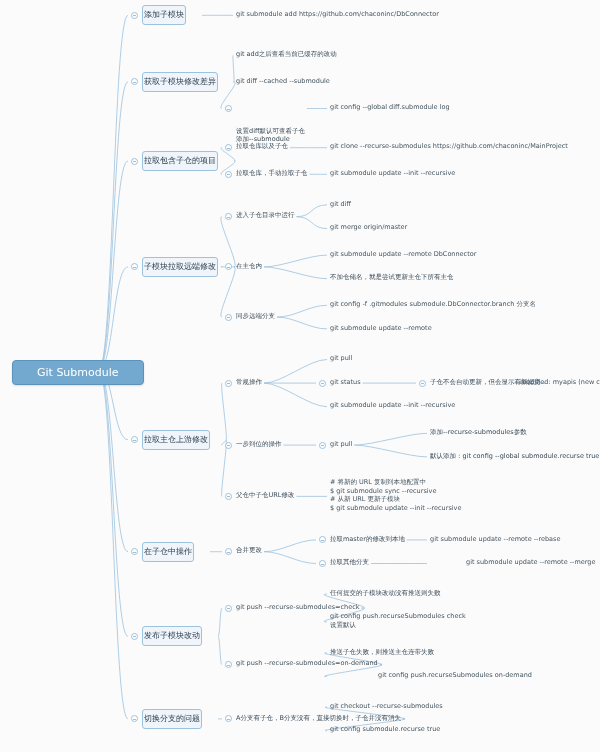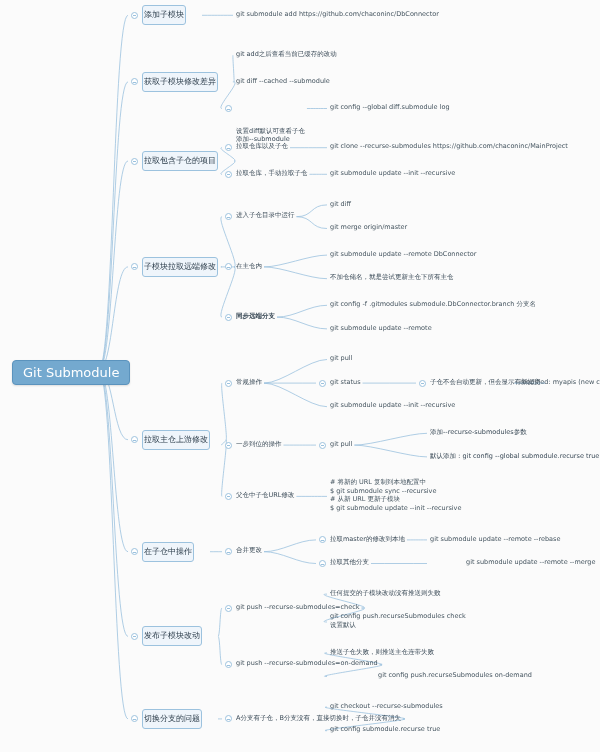--- a/index.html
+++ b/index.html
@@ -9,22 +9,22 @@
     font-family:"DejaVu Sans","Liberation Sans",sans-serif;
     overflow:hidden;position:relative;
   }
   #canvas{position:absolute;inset:0;width:600px;height:752px;}
   svg.links{position:absolute;left:0;top:0;width:600px;height:752px;pointer-events:none;}
   .node{position:absolute;box-sizing:border-box;}
 
   
   .root{
     background:#74a9cf;border:1px solid #5b93bd;border-radius:4px;
-    color:#ffffff;font-size:13px;line-height:11px;
-    padding:6px 10px;white-space:nowrap;
+    color:#ffffff;font-size:11px;line-height:11px;
+    padding:6px 24px;white-space:nowrap;
     box-shadow:0 1px 2px rgba(0,0,0,0.12);
   }
   
   .lvl1{
     background:#eff5fb;border:1px solid #9cc2de;border-radius:3px;
     color:#2b3c4a;font-size:8px;line-height:10px;
     padding:4px 1px;white-space:nowrap;
   }
   
   .plain{
@@ -126,21 +126,21 @@
       <div class="node lvl1" title="子模块拉取远端修改" style="left: 142px; top: 256.9px;">子模块拉取远端修改</div>
       <div class="toggle" style="left: 131px; top: 263.4px;"></div>
       <div class="node plain" title="进入子仓目录中运行" style="left: 236px; top: 211.4px; font-size: 6.5px;">进入子仓目录中运行</div>
       <div class="toggle" style="left: 225px; top: 213.2px;"></div>
       <div class="node plain code" title="git fetch" style="left: 330px; top: 199.6px; font-size: 6.5px;">git diff</div>
       <div class="node plain code" title="git merge origin/master" style="left: 330px; top: 223.2px; font-size: 6.5px;">git merge origin/master</div>
       <div class="node plain" title="在主仓内" style="left: 236px; top: 261.6px; font-size: 6.5px;">在主仓内</div>
       <div class="toggle" style="left: 225px; top: 263.4px;"></div>
       <div class="node plain code" title="git submodule update --remote DbConnector" style="left: 330px; top: 249.8px; font-size: 6.5px;">git submodule update --remote DbConnector</div>
       <div class="node plain" title="不加仓储名，就是尝试更新主仓下所有主仓" style="left: 330px; top: 273.4px; font-size: 6.5px;">不加仓储名，就是尝试更新主仓下所有主仓</div>
-      <div class="node plain" title="同步远端分支" style="left: 236px; top: 311.8px; font-size: 6.5px; font-weight: bold;">同步远端分支</div>
+      <div class="node plain" title="同步远端分支" style="left: 236px; top: 311.8px; font-size: 6.5px;">同步远端分支</div>
       <div class="toggle" style="left: 225px; top: 313.6px;"></div>
       <div class="node plain code" title="git config -f .gitmodules submodule.DbConnector.branch 分支名" style="left: 330px; top: 300px; font-size: 6.5px;">git config -f .gitmodules submodule.DbConnector.branch 分支名</div>
       <div class="node plain code" title="git submodule update --remote" style="left: 330px; top: 323.6px; font-size: 6.5px;">git submodule update --remote</div>
       <div class="node lvl1" title="拉取主仓上游修改" style="left: 142px; top: 429.75px;">拉取主仓上游修改</div>
       <div class="toggle" style="left: 131px; top: 436.25px;"></div>
       <div class="node plain" title="常规操作" style="left: 236px; top: 377.8px; font-size: 6.5px;">常规操作</div>
       <div class="toggle" style="left: 225px; top: 379.6px;"></div>
       <div class="node plain code" title="git pull" style="left: 330px; top: 354.2px; font-size: 6.5px;">git pull</div>
       <div class="node plain code" title="git status" style="left: 330px; top: 377.8px; font-size: 6.5px;">git status</div>
       <div class="toggle" style="left: 319px; top: 379.6px;"></div>

